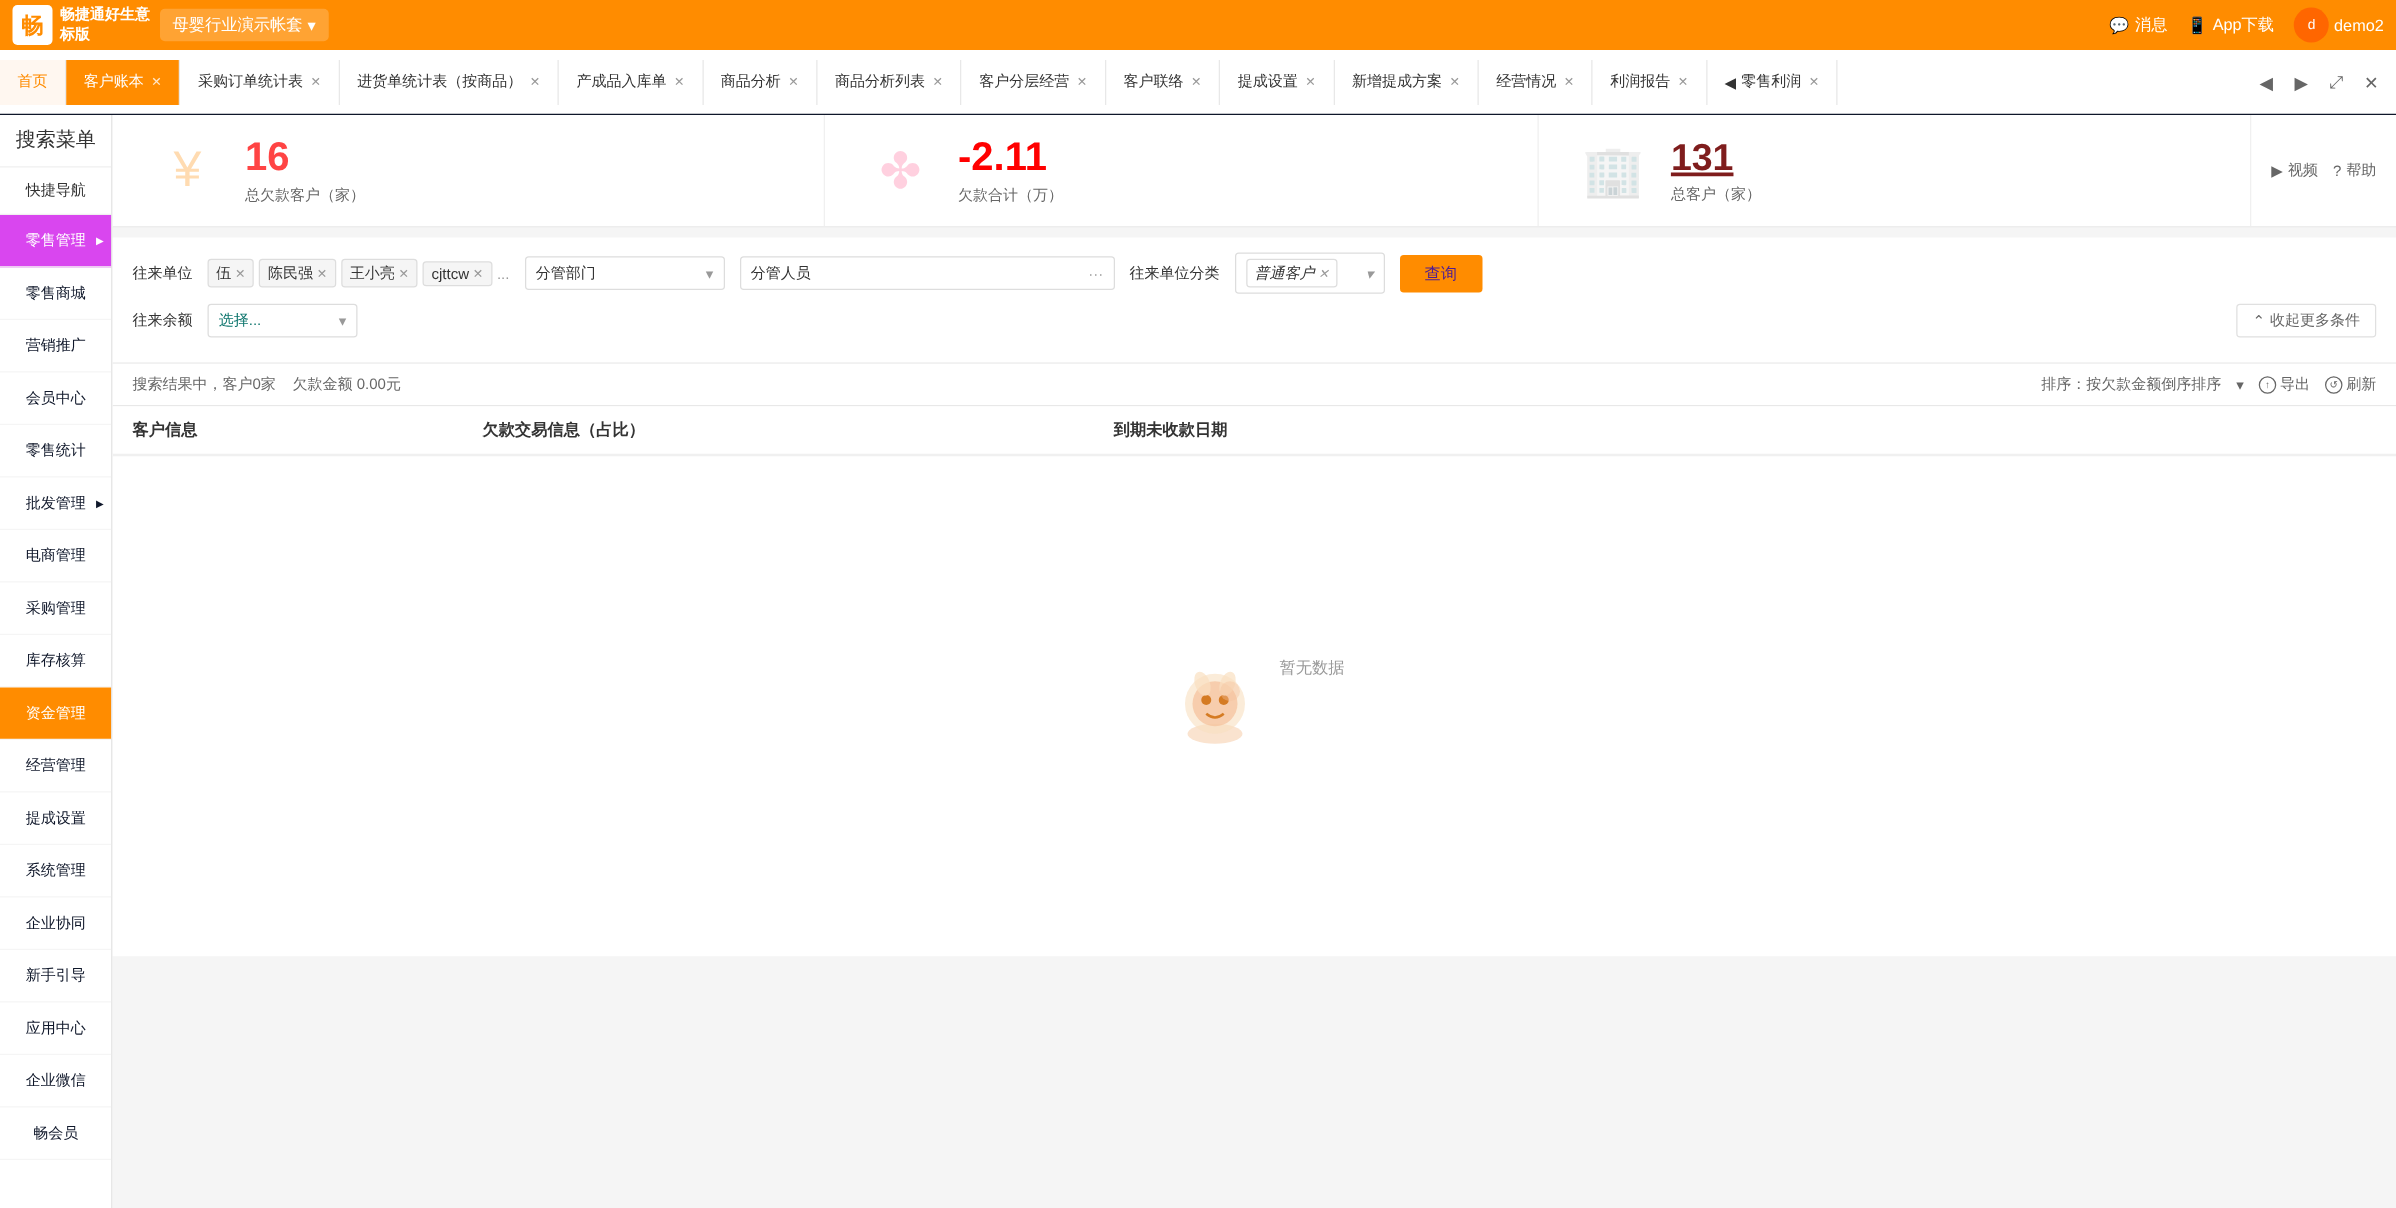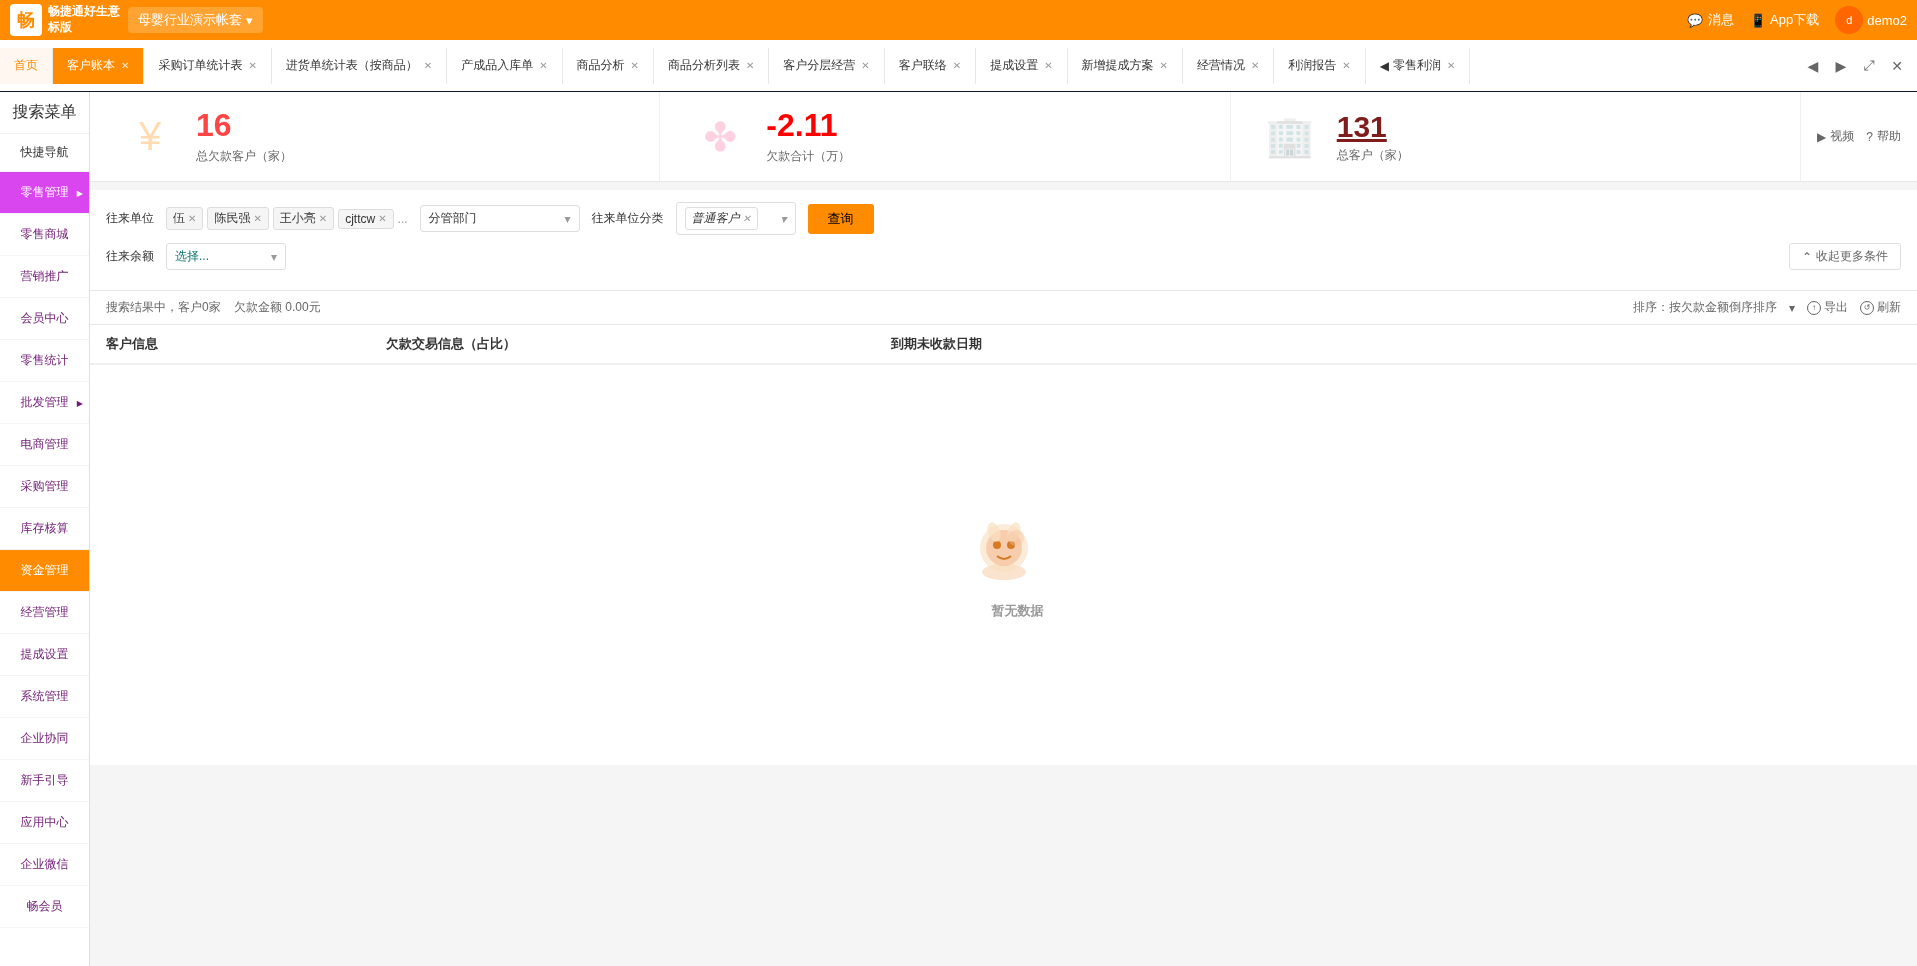--- a/index.html
+++ b/index.html
@@ -58,21 +58,21 @@
     .main-layout { display: flex; height: calc(100vh - 76px); }
 
     
     .sidebar { width: 90px; background: #fff; border-right: 1px solid #e0e0e0; display: flex; flex-direction: column; overflow-y: auto; }
     .search-menu { padding: 10px 0; text-align: center; font-size: 16px; color: #333; cursor: pointer; border-bottom: 1px solid #f0f0f0; }
     .quick-nav { padding: 10px 0; text-align: center; font-size: 12px; color: #333; cursor: pointer; border-bottom: 1px solid #f0f0f0; }
     .sidebar-item {
       padding: 12px 0;
       text-align: center;
       font-size: 12px;
-      color: #701a75;
+      color: #0f172a;
       cursor: pointer;
       border-bottom: 1px solid #f5f5f5;
       position: relative;
     }
     .sidebar-item.active { background: #d946ef; color: white; }
 
     
     .content { flex: 1; overflow-y: auto; background: #f5f5f5; }
 
     
@@ -128,21 +128,21 @@
       background: white; cursor: pointer; min-width: 160px;
     }
     .filter-select .arrow { margin-left: auto; color: #999; }
     .filter-input-wide {
       display: flex; align-items: center; gap: 4px;
       border: 1px solid #ddd; border-radius: 3px;
       padding: 4px 8px; font-size: 12px; color: #333;
       background: white; min-width: 300px;
     }
     .query-btn {
-      background: #ff8c00; color: #000000; border: none;
+      background: #ff8c00; color: #4c1d95; border: none;
       padding: 6px 20px; border-radius: 3px; font-size: 13px; cursor: pointer;
     }
     .collapse-btn {
       display: flex; align-items: center; gap: 4px;
       font-size: 12px; color: #666; cursor: pointer;
       border: 1px solid #e0e0e0; border-radius: 3px; padding: 4px 12px;
     }
     .category-tag {
       display: flex; align-items: center; gap: 3px;
       border: 1px solid #ddd; border-radius: 3px;
@@ -172,21 +172,21 @@
     .table-header {
       display: grid;
       grid-template-columns: 280px 1fr 1fr 1fr;
       padding: 10px 16px;
       border-bottom: 2px solid #f0f0f0;
       font-size: 13px;
       font-weight: bold;
       color: #333;
     }
     .table-body { min-height: 400px; display: flex; flex-direction: column; align-items: center; justify-content: center; }
-    .empty-state { display: flex; flex-direction: column; align-items: flex-end; gap: 12px; padding: 60px 0; font-weight: bold; }
+    .empty-state { display: flex; align-items: flex-start; gap: 12px; padding: 60px 0; }
     .empty-icon { width: 80px; height: 80px; }
     .empty-text { font-size: 13px; color: #999; }
   </style>
 </head>
 <body>
 
 <div class="top-bar">
   <div class="top-bar-left">
     <div class="logo-area">
       <div class="logo-icon">畅</div>
@@ -370,20 +370,24 @@
             <span class="del">✕</span>
           </div>
           <span class="more-tags">...</span>
         </div>
 
         <div class="filter-select">
           <span>分管部门</span>
           <span class="arrow">▾</span>
         </div>
 
+        <div class="filter-input-wide">
+          <span>分管人员</span>
+          <span style="margin-left:auto;color:#999;">···</span>
+        </div>
 
         <span class="filter-label">往来单位分类</span>
         <div class="filter-select" style="min-width:120px;font-style:italic;">
           <div class="category-tag">
             <span>普通客户</span>
             <span class="close-x">✕</span>
           </div>
           <span class="arrow">▾</span>
         </div>
 

